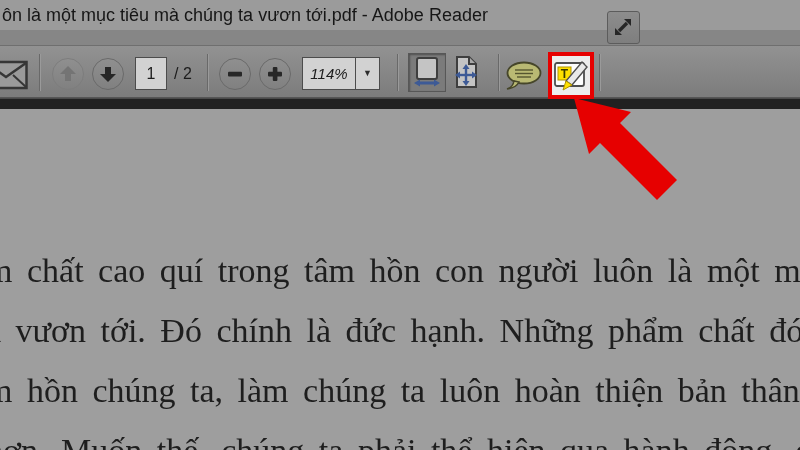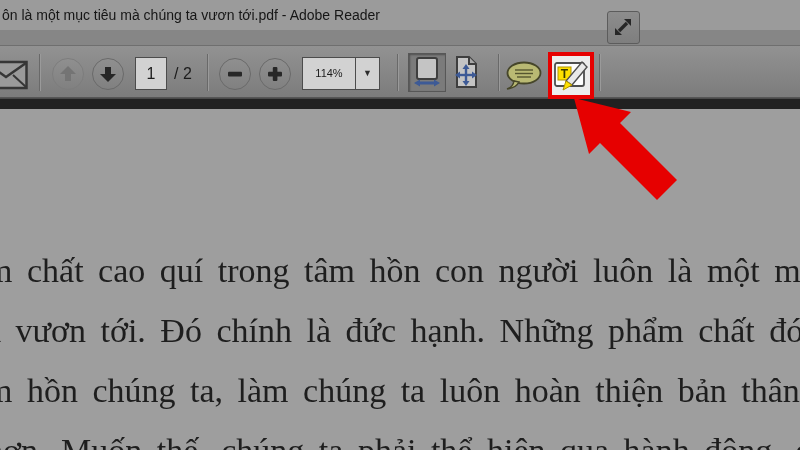--- a/index.html
+++ b/index.html
@@ -3,21 +3,21 @@
 <meta charset="utf-8">
 <style>
   * { margin:0; padding:0; box-sizing:border-box; }
   html,body { width:800px; height:450px; overflow:hidden; }
   body { position:relative; font-family:"Liberation Sans", sans-serif; background:#9e9e9e; }
 
   
   .title-bar { position:absolute; left:0; top:0; width:800px; height:30px;
     background:#9b9b9b; }
   .title-bar .title { position:absolute; left:2px; top:0; line-height:30px;
-    font-size:14px; color:#161616; white-space:nowrap; }
+    font-size:18px; color:#161616; white-space:nowrap; }
   .menu-band { position:absolute; left:0; top:30px; width:800px; height:16px;
     background:#868686; border-bottom:1px solid #6f6f6f; }
 
   
   .toolbar { position:absolute; left:0; top:46px; width:800px; height:52px;
     background:linear-gradient(#929292,#7c7c7c); border-bottom:1px solid #565656; }
   .tb-sep { position:absolute; top:8px; width:1px; height:37px; background:#696969;
     box-shadow:1px 0 0 #9a9a9a; }
   .circle-btn { position:absolute; top:12px; width:32px; height:32px; border-radius:50%;
     border:1px solid #6a6a6a; background:linear-gradient(#8f8f8f,#808080); }
@@ -90,21 +90,21 @@
       <rect x="3" y="7.8" width="14" height="4.6" rx="1" fill="#272727"></rect>
     </svg>
   </div>
   <div class="circle-btn" style="left:259px;">
     <svg width="20" height="20" viewBox="0 0 20 20">
       <rect x="3" y="7.8" width="14" height="4.6" rx="1" fill="#272727"></rect>
       <rect x="7.8" y="3" width="4.6" height="14" rx="1" fill="#272727"></rect>
     </svg>
   </div>
 
-  <div class="lightbox" style="left:302px; width:54px; font-size:11px;">
+  <div class="lightbox" style="left:302px; width:54px; font-size:15px;font-style:italic;">
     <span>114%</span>
   </div>
   <div class="lightbox" style="left:355px; width:25px; border-left:1px solid #4c4c4c; font-size:9px; color:#2c2c2c;">
     <span>▼</span>
   </div>
 
   <div class="tb-sep" style="left:397px;"></div>
 
   <div class="icon-btn fitwidth-btn">
     <svg width="28" height="32" viewBox="0 0 28 32" style="position:absolute;left:4px;top:2px;">

